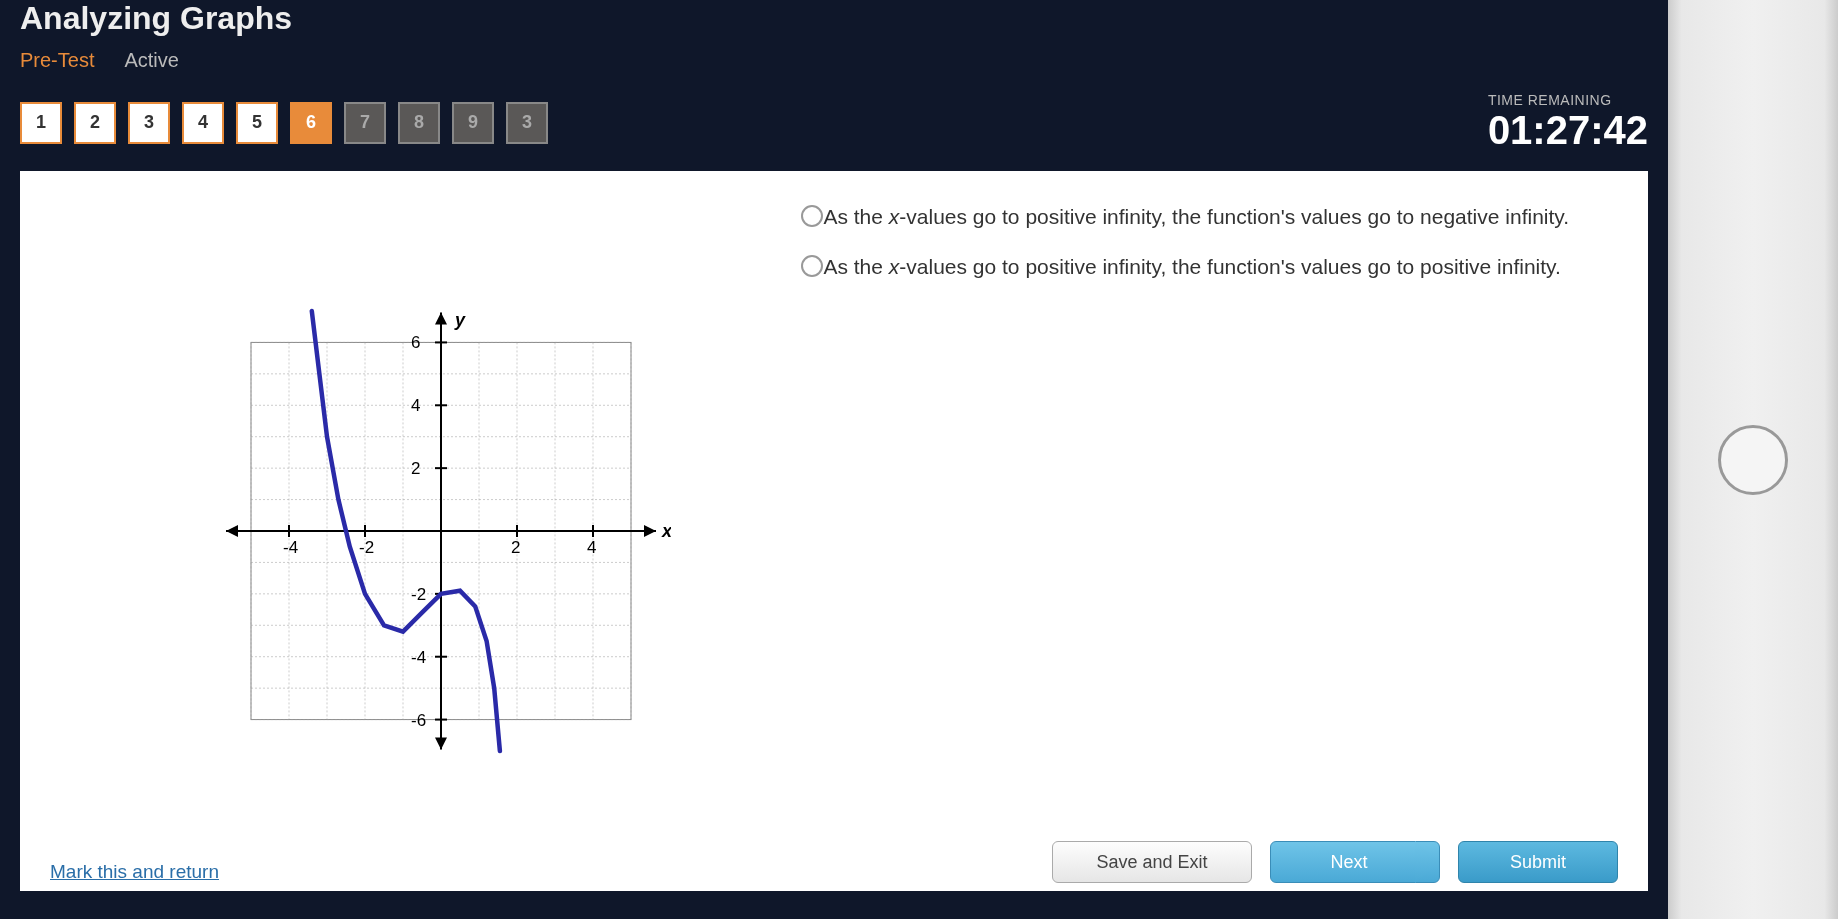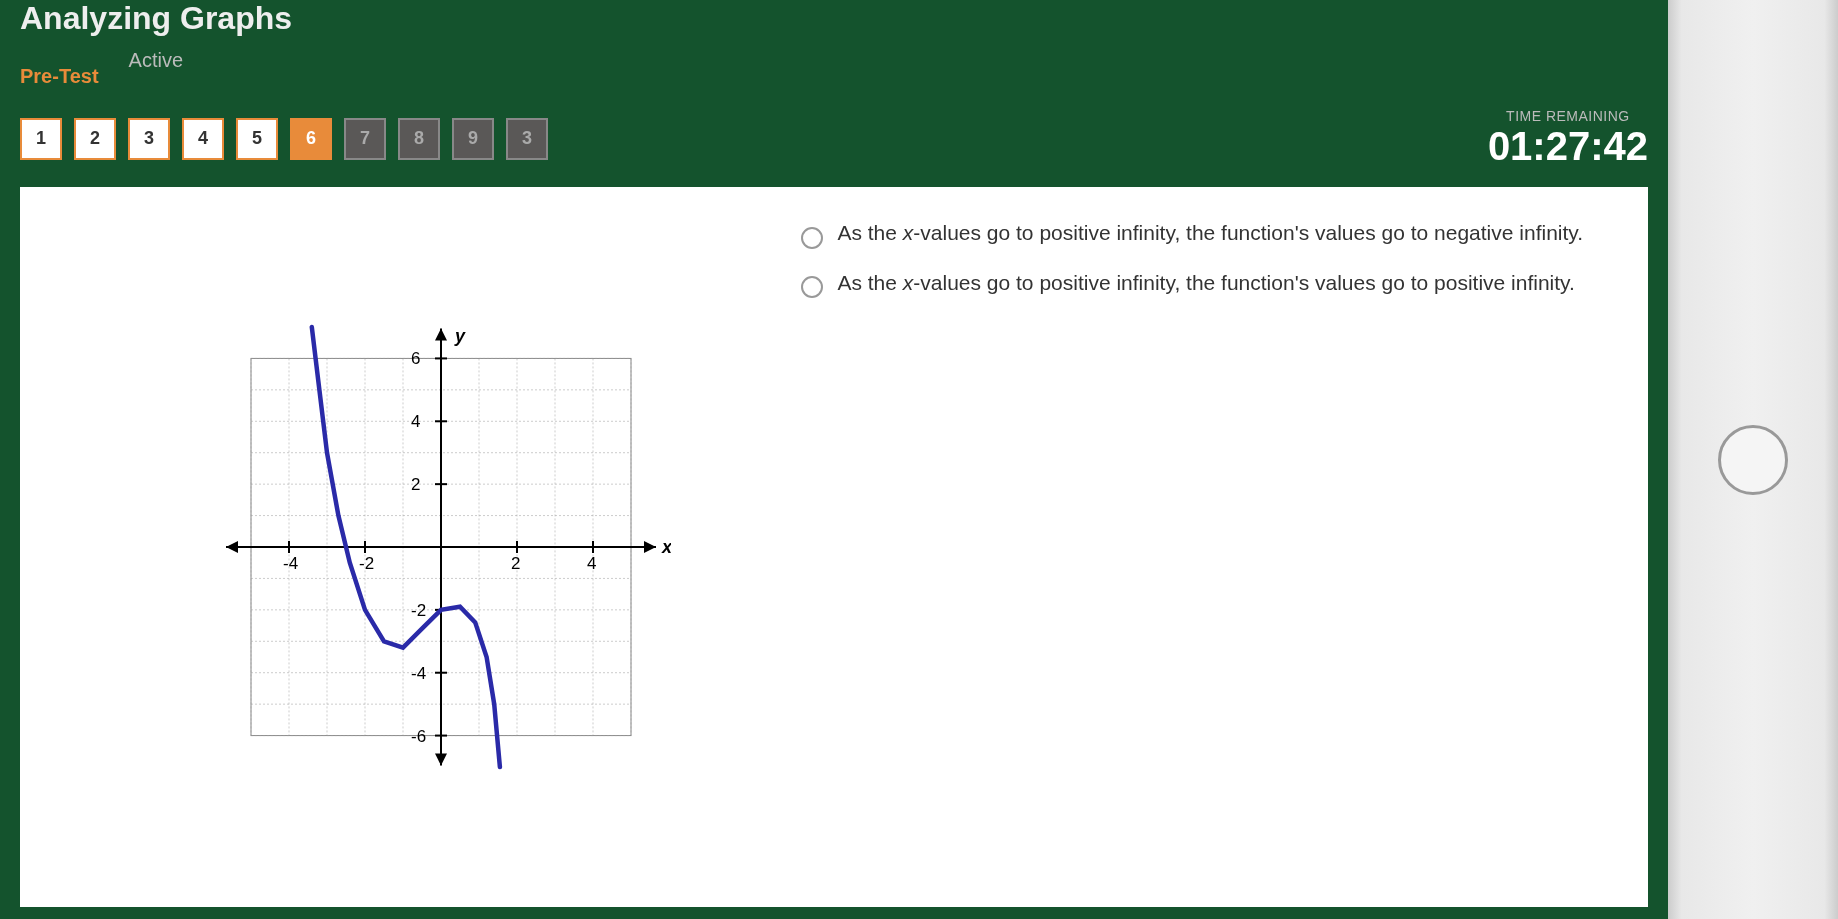--- a/index.html
+++ b/index.html
@@ -28,40 +28,40 @@
   border: 3px solid #999;
   border-radius: 50%;
   background: #f5f5f5;
 }
 .screen {
   position: absolute;
   left: 0;
   top: 0;
   width: 1668px;
   height: 919px;
-  background: #14532d;
+  background: #0f172a;
 }
 .header {
   padding: 0 20px;
   color: #ddd;
 }
 .title {
   font-size: 32px;
   font-weight: bold;
   color: #eee;
   padding-top: 0;
 }
 .tabs {
   margin-top: 6px;
   display: flex;
   gap: 30px;
   font-size: 20px;
 }
 .tab { color: #bbb; padding: 6px 0; }
-.tab.active-tab { color: #e88b3a; font-weight: bold; margin-top: 16px; }
+.tab.active-tab { color: #e88b3a; font-weight: normal; }
 .nav-row {
   display: flex;
   align-items: center;
   justify-content: space-between;
   padding: 14px 20px 10px 20px;
 }
 .qnums { display: flex; gap: 12px; }
 .qnum {
   width: 42px;
   height: 42px;
@@ -70,21 +70,21 @@
   color: #333;
   font-size: 18px;
   font-weight: bold;
   display: flex;
   align-items: center;
   justify-content: center;
   cursor: pointer;
 }
 .qnum.current { background: #e88b3a; color: #fff; }
 .qnum.future { border-color: #888; background: #5a5857; color: #aaa; }
-.timer { text-align: center; color: #ddd; }
+.timer { text-align: left; color: #ddd; }
 .timer-label { font-size: 14px; color: #bbb; letter-spacing: 0.5px; }
 .timer-value { font-size: 40px; font-weight: bold; color: #fff; }
 .content {
   background: #fff;
   margin: 8px 20px 0 20px;
   height: 720px;
   display: flex;
   position: relative;
 }
 .left-panel {
@@ -96,22 +96,21 @@
 }
 .right-panel {
   width: 52%;
   padding: 30px 30px 20px 0;
   font-size: 21px;
   color: #333;
 }
 .question-text { margin-bottom: 24px; line-height: 1.5; }
 .option {
   display: flex;
-  align-items: flex-end;
-  gap: 14px;
+  align-items: flex-start;
   margin-bottom: 18px;
   cursor: pointer;
   line-height: 1.5;
 }
 .radio {
   width: 22px;
   height: 22px;
   border: 2px solid #999;
   border-radius: 50%;
   flex-shrink: 0;
@@ -288,18 +287,26 @@
             <div class="radio"></div>
             <div class="option-text">As the <i>x</i>-values go to positive infinity, the function's values go to negative infinity.</div>
           </div>
           <div class="option">
             <div class="radio"></div>
             <div class="option-text">As the <i>x</i>-values go to positive infinity, the function's values go to positive infinity.</div>
           </div>
         </div>
     </div>
 
+    <div class="footer">
+      <div class="mark-link">Mark this and return</div>
+      <div class="buttons">
+        <div class="btn btn-grey">Save and Exit</div>
+        <div class="btn btn-next">Next</div>
+        <div class="btn btn-submit">Submit</div>
+      </div>
+    </div>
   </div>
 </div>
 
 <div class="tablet-bezel">
   <div class="home-button"></div>
 </div>
 
 </body></html>

